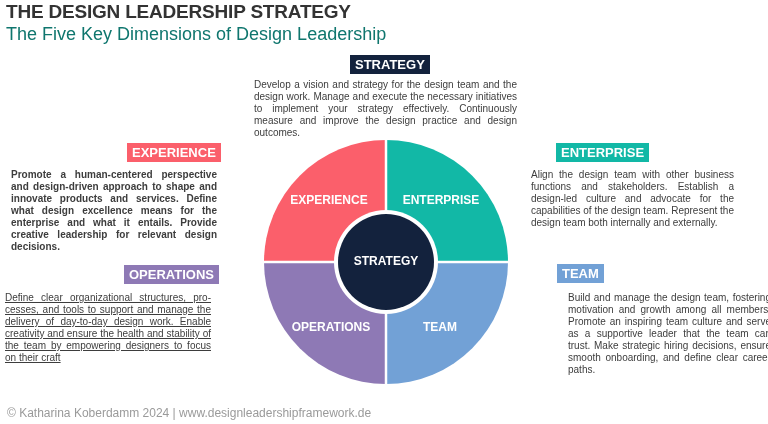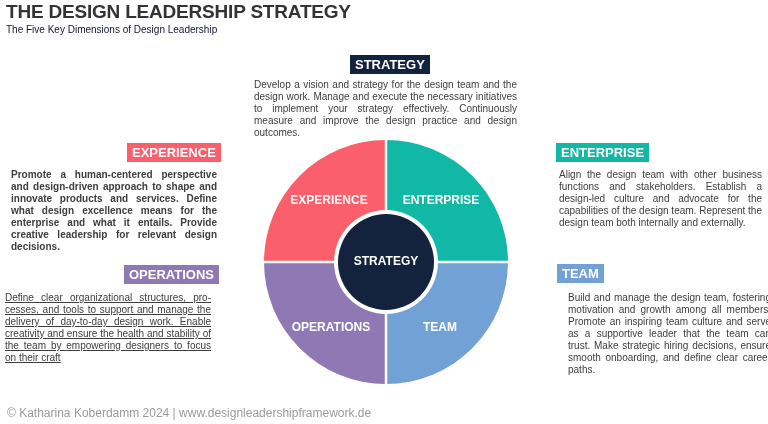--- a/index.html
+++ b/index.html
@@ -1,20 +1,20 @@
 <!DOCTYPE html>
 <html><head>
 <meta charset="utf-8">
 <style>
   * { margin: 0; padding: 0; box-sizing: border-box; }
   html, body { width: 768px; height: 424px; background: #ffffff; overflow: hidden; }
   body { position: relative; font-family: "Liberation Sans", "DejaVu Sans", sans-serif; color: #3a3a3a; }
 
   .title { position: absolute; left: 6px; top: 1px; font-size: 19px; font-weight: bold; color: #333333; letter-spacing: -0.2px; white-space: nowrap; }
-  .subtitle { position: absolute; left: 6px; top: 24px; font-size: 10px; color: #0f172a; white-space: nowrap; }
+  .subtitle { position: absolute; left: 6px; top: 24px; font-size: 18px; color: #0f766e; white-space: nowrap; }
 
   .badge { position: absolute; height: 19px; line-height: 19px; padding: 0 5px; color: #ffffff; font-weight: bold; font-size: 13px; white-space: nowrap; letter-spacing: 0; }
 
   .desc { position: absolute; font-size: 10px; line-height: 12px; color: #3d3d3d; text-align: justify; }
 
   .footer { position: absolute; left: 7px; top: 406px; font-size: 12px; color: #9a9a9a; white-space: nowrap; text-align: right; }
 
   .wheel { position: absolute; left: 262px; top: 138px; width: 248px; height: 248px; }
   .wheel-label { position: absolute; color: #ffffff; font-weight: bold; font-size: 12px; white-space: nowrap; transform: translate(-50%, -50%); letter-spacing: 0; }
 </style>
@@ -27,21 +27,21 @@
 <div class="badge" style="left:350px; top:55px; background:#13223d;">STRATEGY</div>
 <div class="desc" style="left:254px; top:79px; width:263px;">Develop a vision and strategy for the design team and the design work. Manage and execute the necessary initiatives to implement your strategy effectively. Continuously measure and improve the design practice and design outcomes.</div>
 
 <div class="badge" style="left:127px; top:143px; background:#fb5f6b;">EXPERIENCE</div>
 <div class="desc" style="left:11px; top:169px; width:206px;font-weight:bold;">Promote a human-centered perspective and design-driven approach to shape and innovate products and services. Define what design excellence means for the enterprise and what it entails. Provide creative leadership for relevant design decisions.</div>
 
 <div class="badge" style="left:124px; top:265px; background:#8e79b5;">OPERATIONS</div>
 <div class="desc" style="left:5px; top:292px; width:206px;text-decoration:underline;">Define clear organizational structures, pro-cesses, and tools to support and manage the delivery of day-to-day design work. Enable creativity and ensure the health and stability of the team by empowering designers to focus on their craft</div>
 
 <div class="badge" style="left:556px; top:143px; background:#12b8a6;">ENTERPRISE</div>
-<div class="desc" style="left:559px; top:169px; width:203px;">Align the design team with other business functions and stakeholders. Establish a design-led culture and advocate for the capabilities of the design team. Represent the design team both internally and externally.</div>
+<div class="desc" style="left:531px; top:169px; width:203px;">Align the design team with other business functions and stakeholders. Establish a design-led culture and advocate for the capabilities of the design team. Represent the design team both internally and externally.</div>
 
 <div class="badge" style="left:557px; top:264px; background:#72a1d6;">TEAM</div>
 <div class="desc" style="left:559px; top:292px; width:203px;margin-left:9px;">Build and manage the design team, fostering motivation and growth among all members. Promote an inspiring team culture and serve as a supportive leader that the team can trust. Make strategic hiring decisions, ensure smooth onboarding, and define clear career paths.</div>
 
 <div class="wheel">
   <svg width="248" height="248" viewBox="0 0 248 248">
 
     <path d="M124,124 L2,124 A122,122 0 0 1 124,2 Z" fill="#fb5f6b"></path>
     <path d="M124,124 L124,2 A122,122 0 0 1 246,124 Z" fill="#12b8a6"></path>
     <path d="M124,124 L246,124 A122,122 0 0 1 124,246 Z" fill="#72a1d6"></path>

